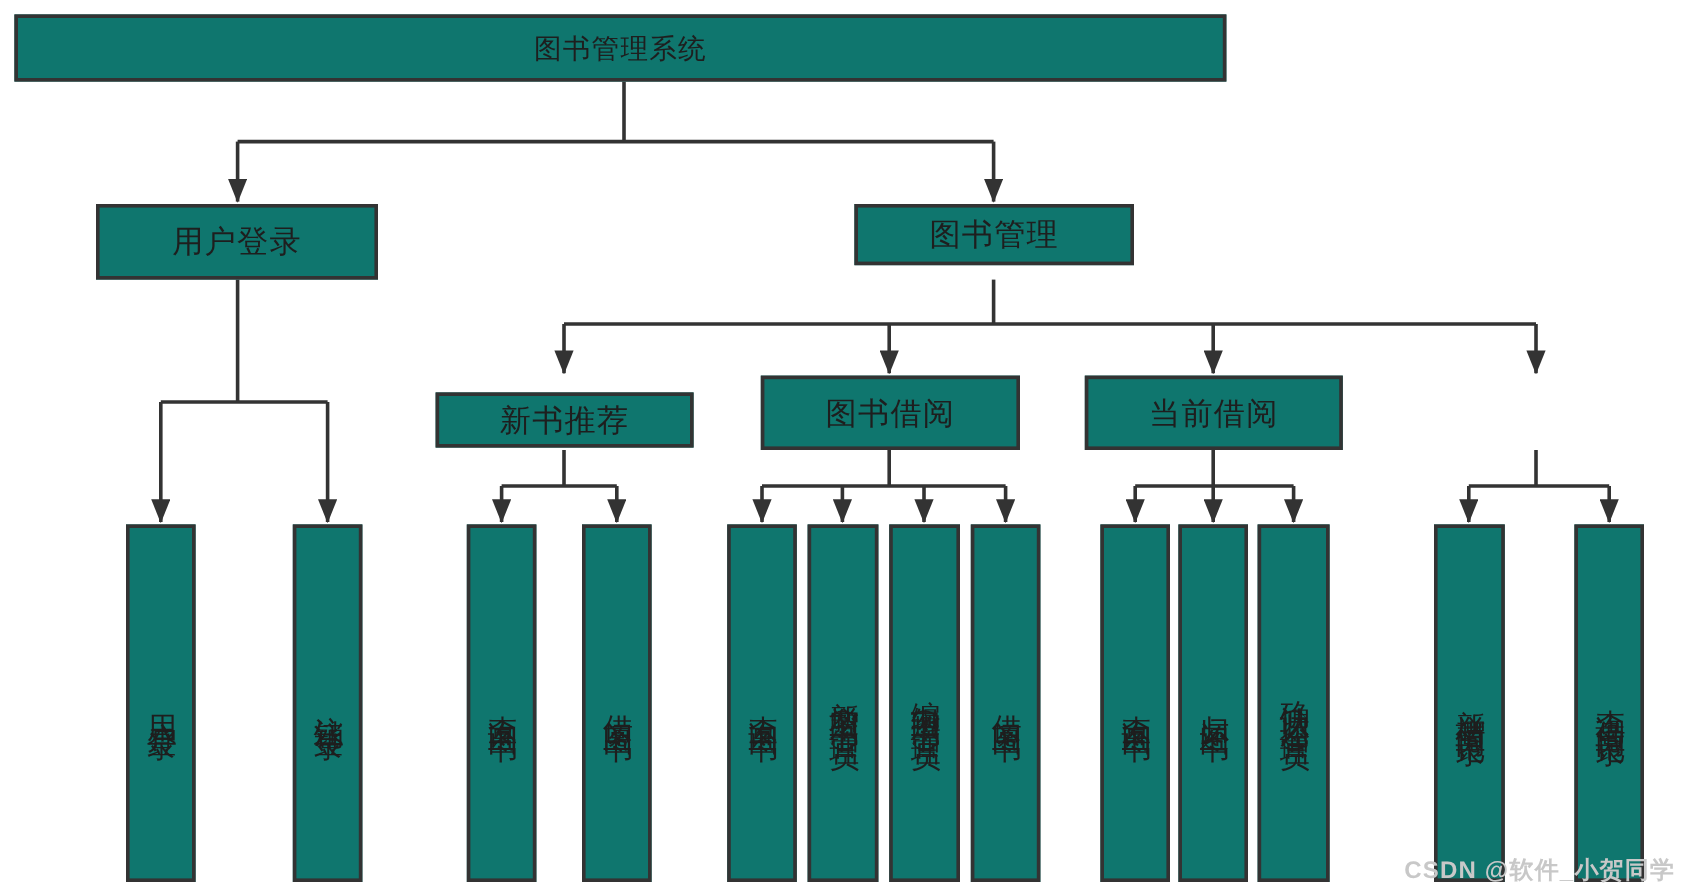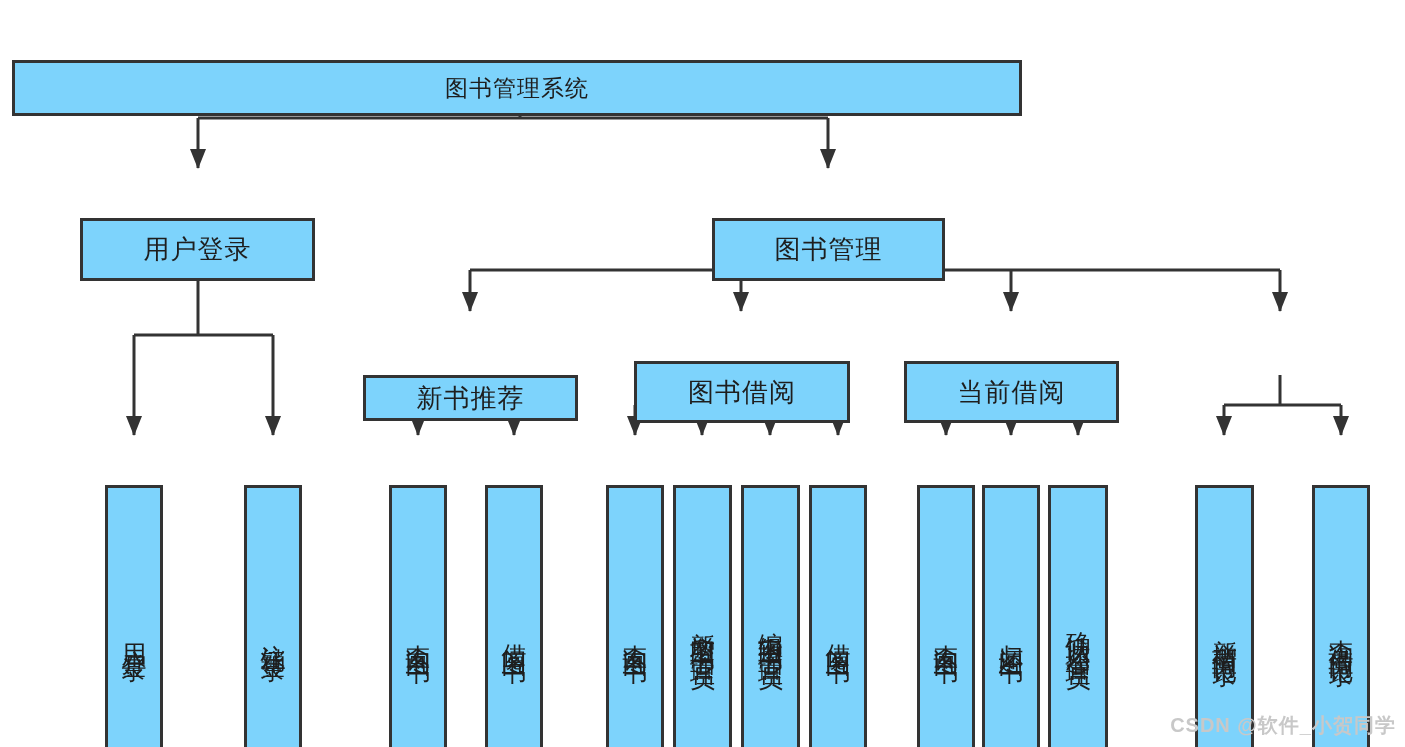--- a/index.html
+++ b/index.html
@@ -15,26 +15,25 @@
     background:var(--background);
     font-family:"Liberation Sans", sans-serif;
     overflow:hidden;
   }
   svg.connectors{position:absolute;left:0;top:0;z-index:1;}
   svg.connectors line{stroke:var(--line);stroke-width:3;}
   svg.connectors .ah{fill:var(--line);stroke:none;}
   .node{
     position:absolute;
     box-sizing:border-box;
-    background:#7dd3fc;
+    background:#0f766e;
     border:3px solid var(--line);
     display:flex;align-items:center;justify-content:center;
     z-index:2;
     color:var(--text);
-    margin-top:48px;
   }
   .node.h .lbl{
     font-size:26px;letter-spacing:1px;white-space:nowrap;
   }
   .node.root .lbl{font-size:23px;}
   .node.v{border-width:3px;}
   .node.v .lbl{
     writing-mode:vertical-rl;
     text-orientation:mixed;
     font-size:25px;
@@ -106,21 +105,21 @@
     <line x1="1341" y1="405" x2="1341" y2="435" marker-end="url(#arrow)"></line>
   </svg>
 
   <div class="node h root" style="left:12px;top:12px;width:1010px;height:56px">
     <span class="lbl">图书管理系统</span>
   </div>
 
   <div class="node h" style="left:80px;top:170px;width:235px;height:63px">
     <span class="lbl">用户登录</span>
   </div>
-  <div class="node h" style="left:712px;top:170px;width:233px;height:63px">
+  <div class="node h" style="left:712px;top:170px;width:233px;height:51px">
     <span class="lbl">图书管理</span>
   </div>
 
   <div class="node h" style="left:363px;top:327px;width:215px;height:46px">
     <span class="lbl">新书推荐</span>
   </div>
   <div class="node h" style="left:904px;top:313px;width:215px;height:62px">
     <span class="lbl">当前借阅</span>
   </div>
   <div class="node h" style="left:634px;top:313px;width:216px;height:62px">

